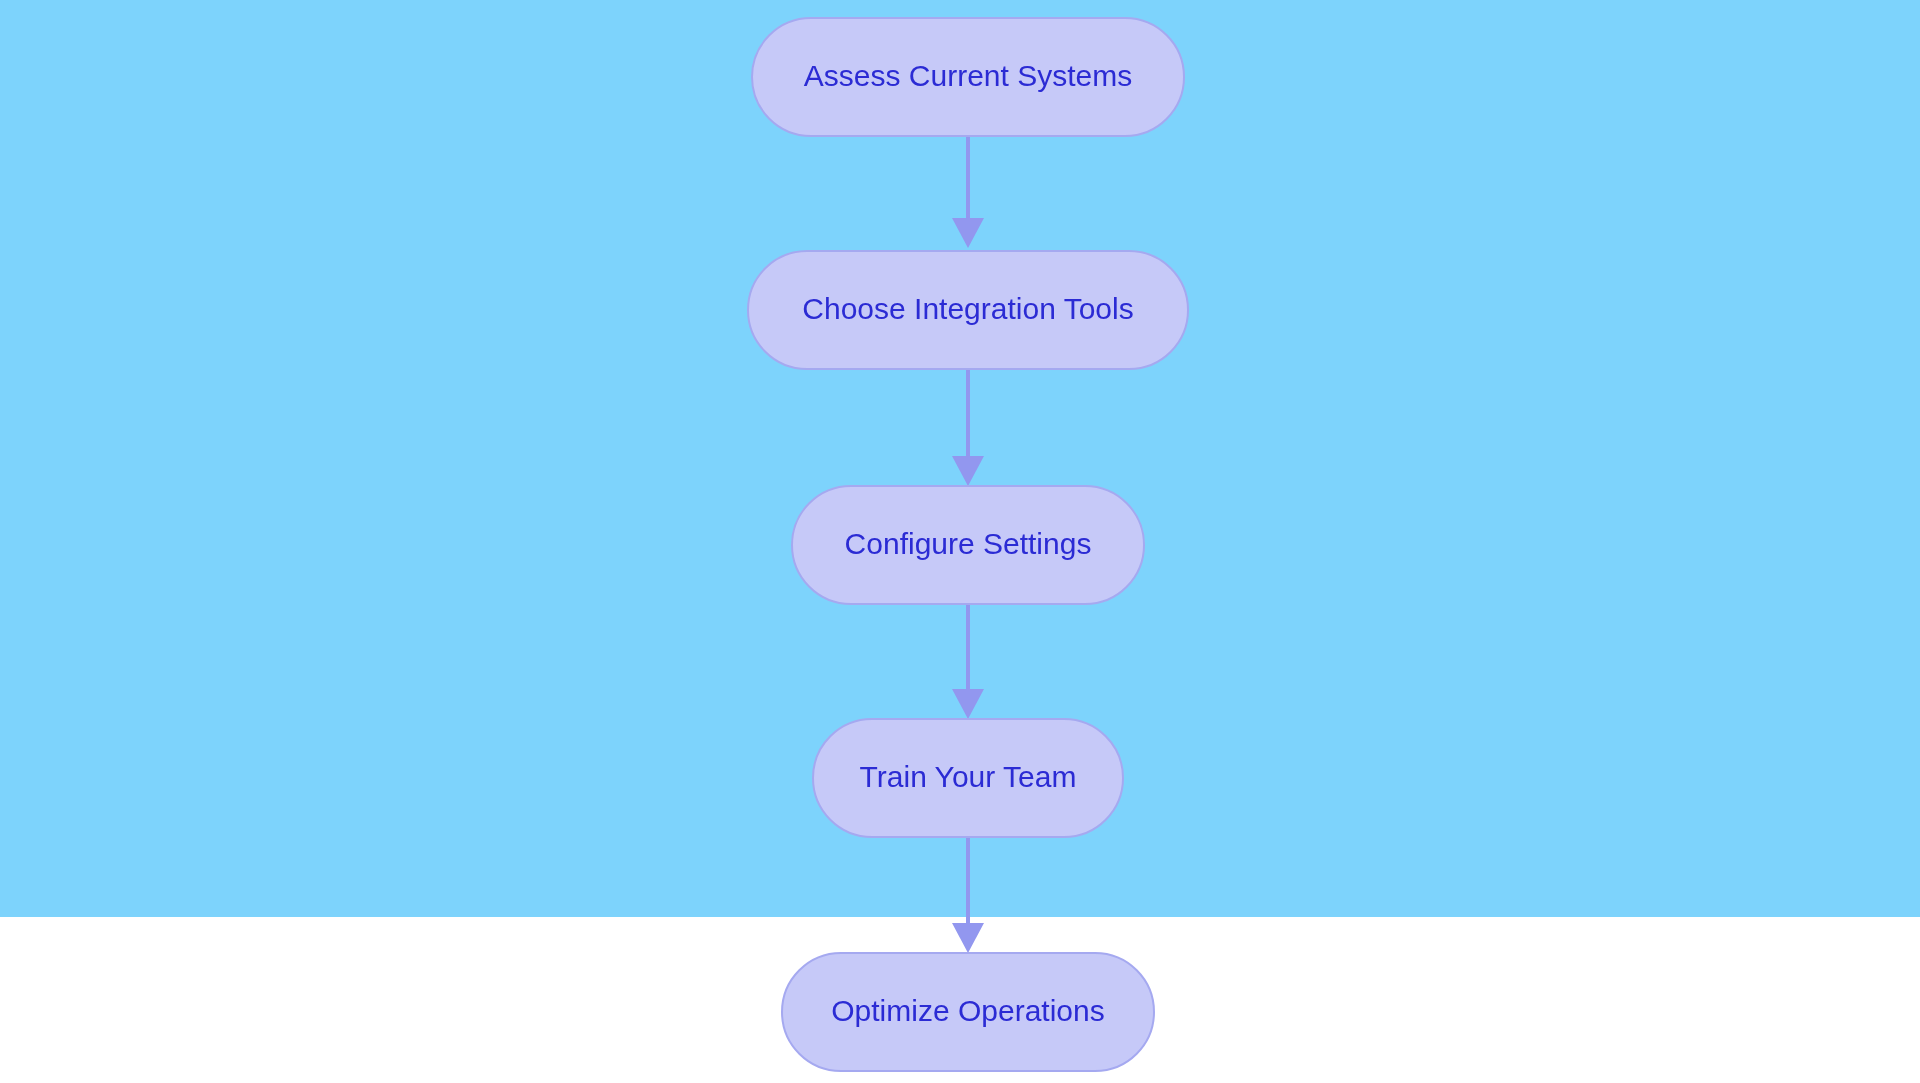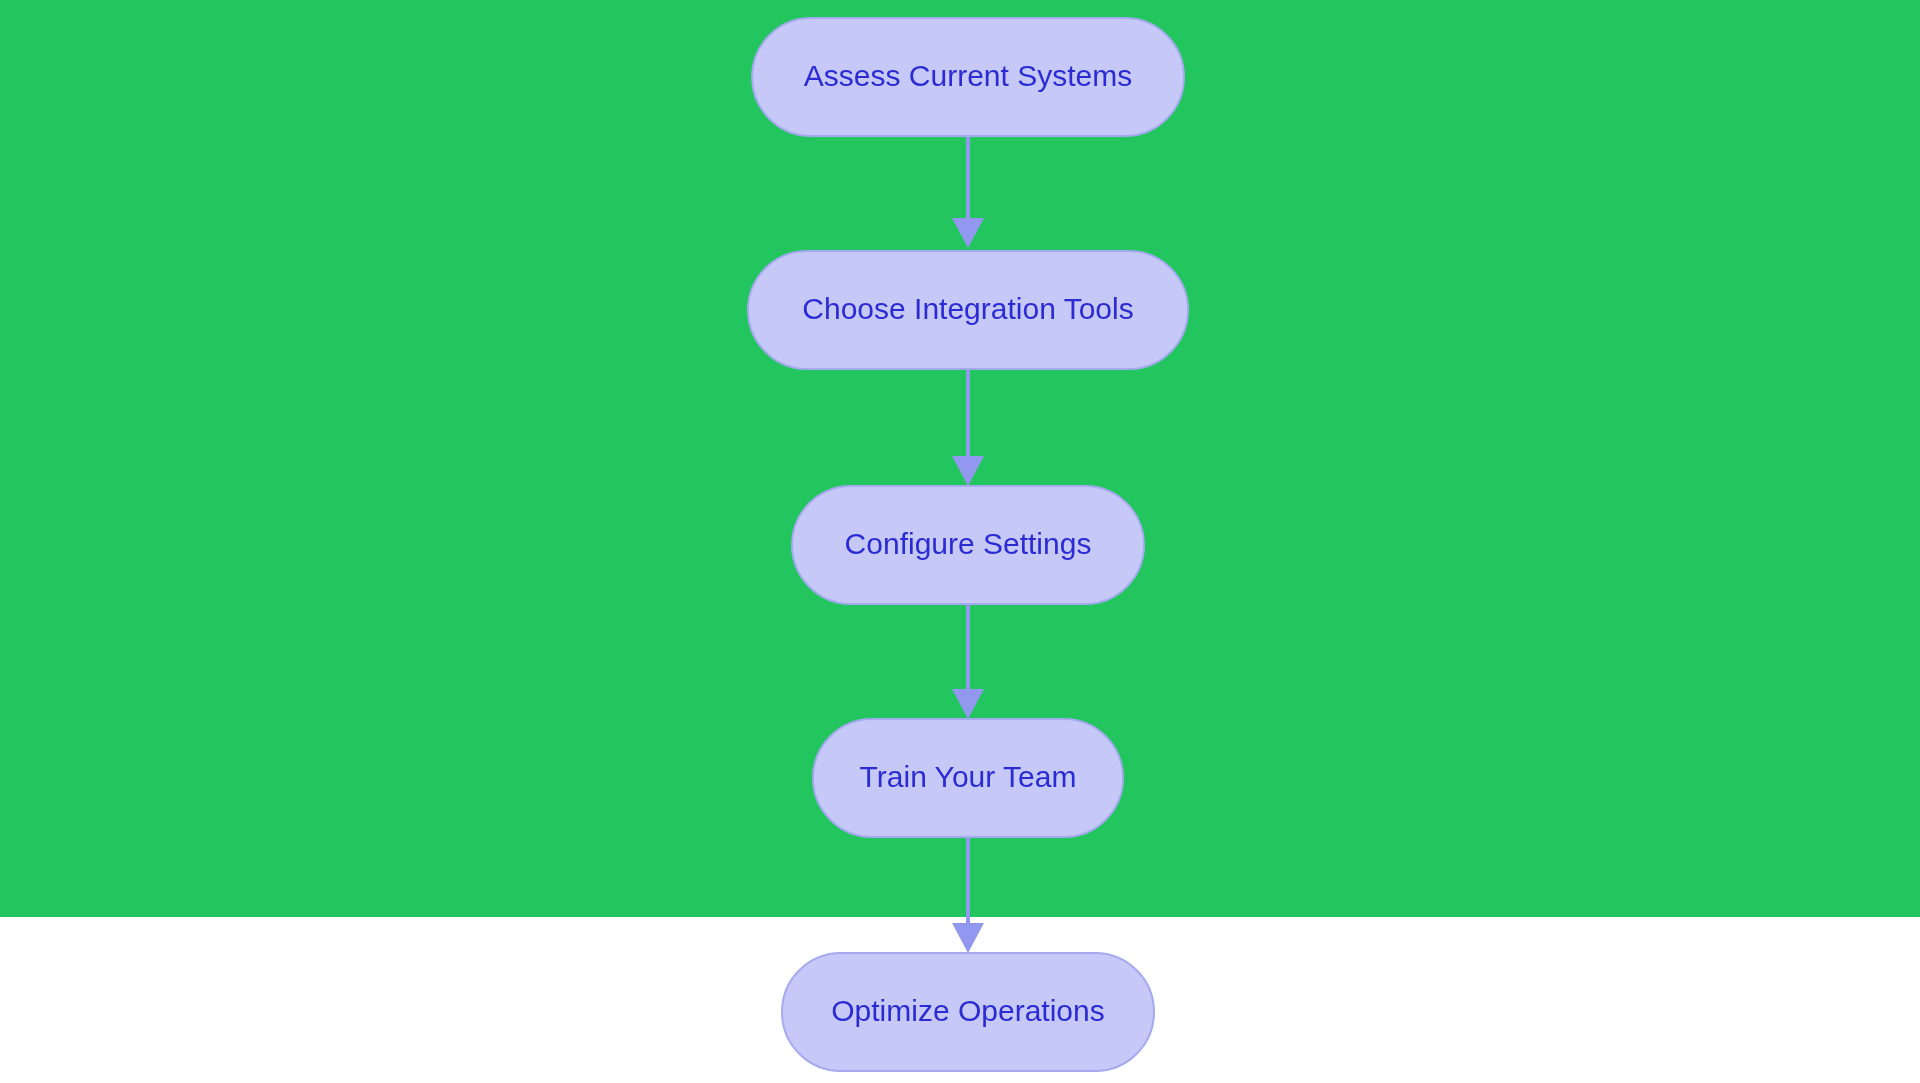--- a/index.html
+++ b/index.html
@@ -10,21 +10,21 @@
   body {
     width: 1920px;
     height: 1083px;
     overflow: hidden;
     font-family: "Liberation Sans", sans-serif;
   }
   #flowchart-canvas {
     position: relative;
     width: 1920px;
     height: 917px;
-    background: #22c55e;
+    background: #7dd3fc;
   }
   #flow-svg {
     position: absolute;
     top: 0;
     left: 0;
     width: 1920px;
     height: 1083px;
     display: block;
   }
   .node-shape {

